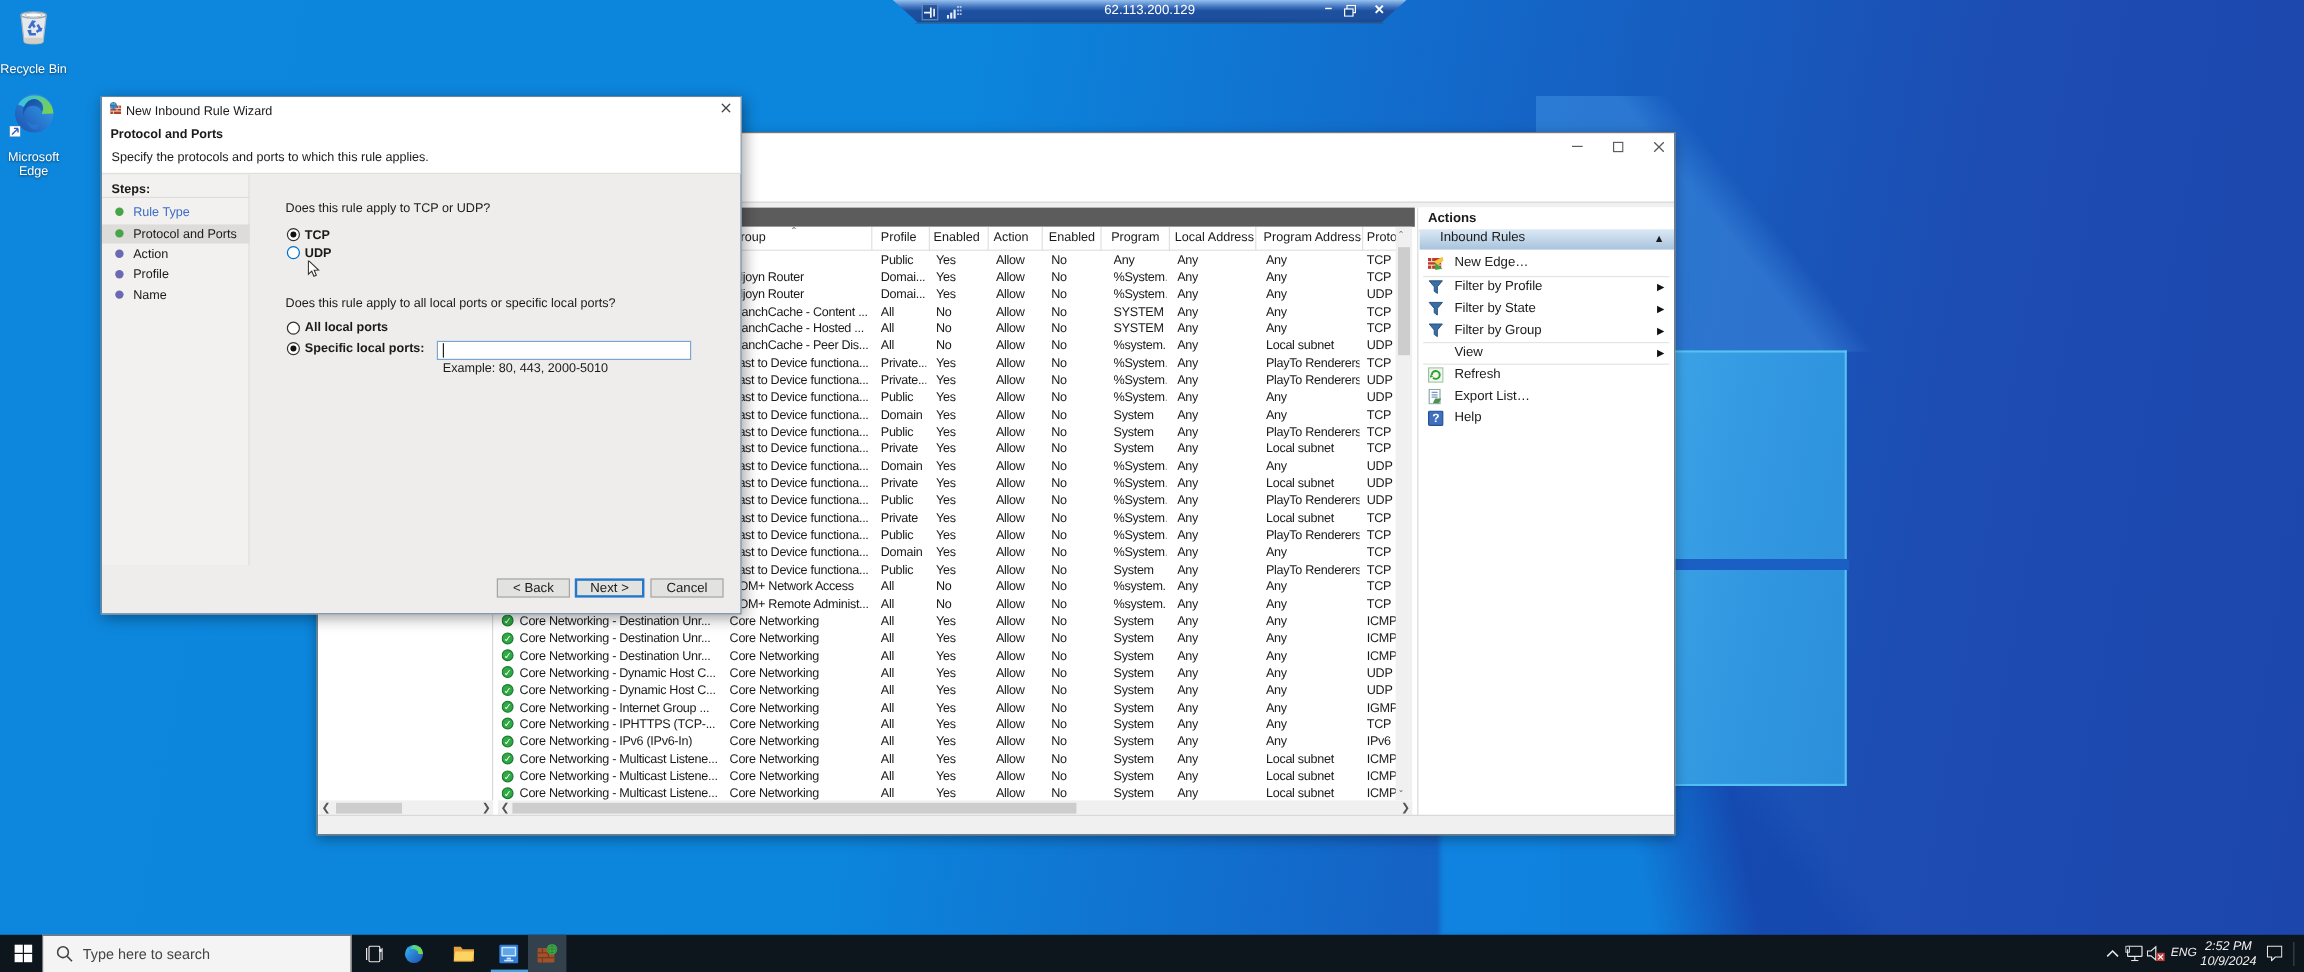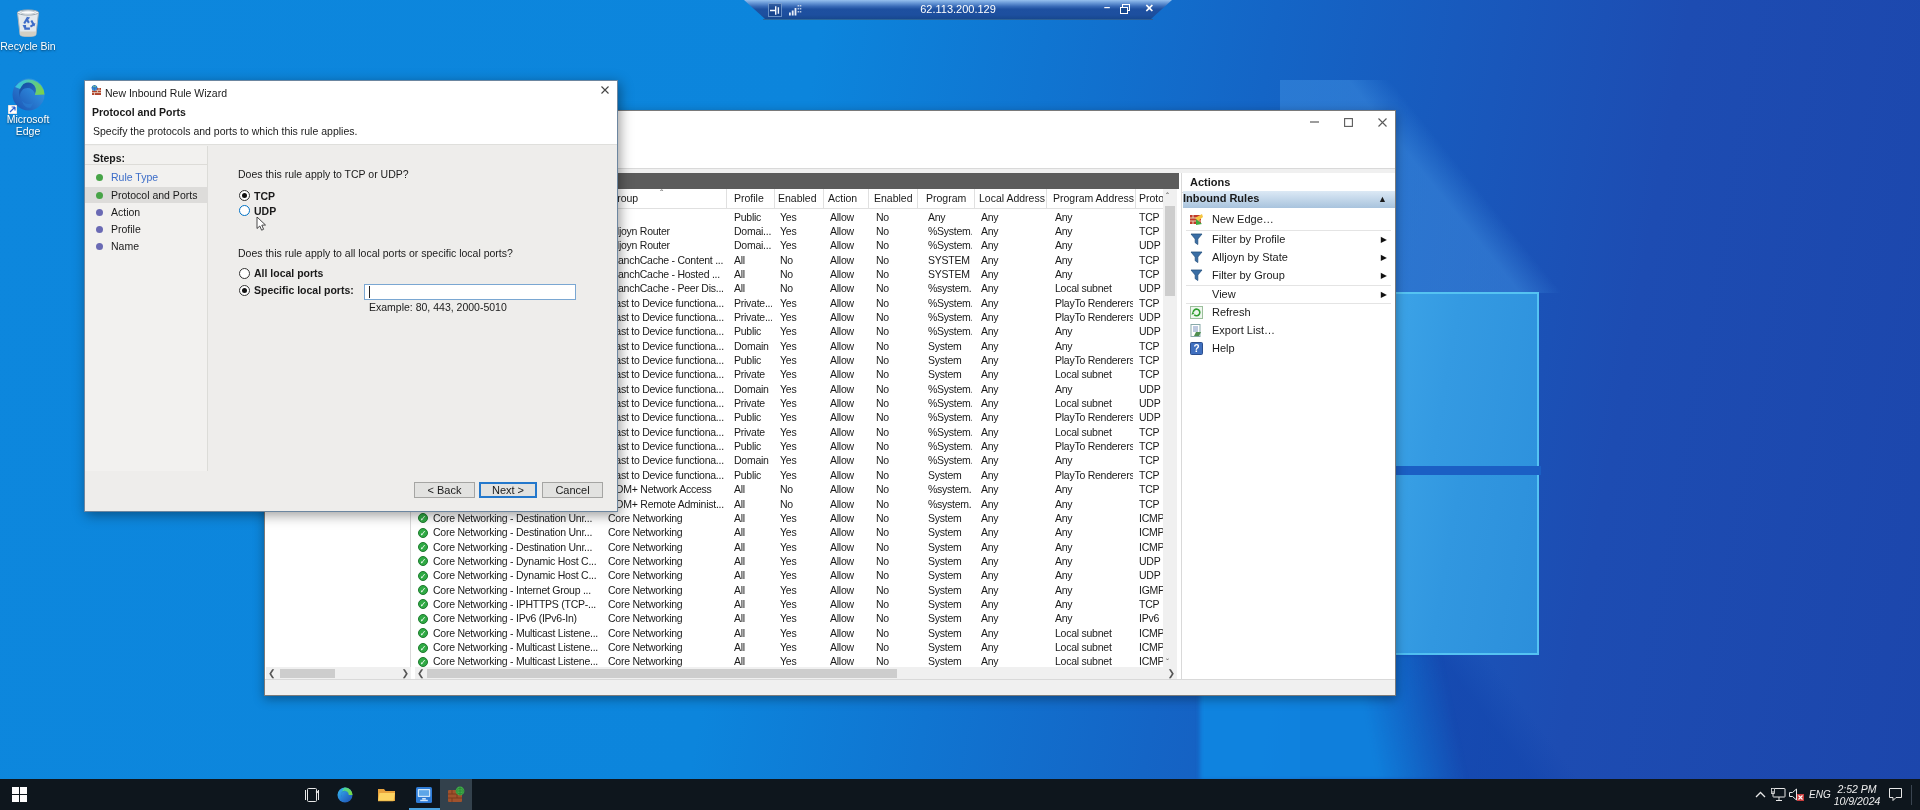--- a/index.html
+++ b/index.html
@@ -7,21 +7,21 @@
 #desk{position:absolute;left:0;top:0;width:1920px;height:810px;background:linear-gradient(100deg,#0d87dd 0%,#0c85dc 40%,#1465c6 62%,#1d4cb2 82%,#1c46ac 100%);}
 .abs{position:absolute;}
 
 #pane1{left:1300px;top:292px;width:239px;height:174px;background:linear-gradient(100deg,#47b0ee 0%,#349ae2 60%,#2e92dd 100%);border-top:2px solid #55c3f2;border-right:2px solid #55c3f2;}
 #pane2{left:1300px;top:475px;width:239px;height:180px;background:linear-gradient(100deg,#44adec 0%,#3197e0 60%,#2c8fdb 100%);border-bottom:2px solid #55c3f2;border-right:2px solid #55c3f2;}
 #gap{left:1300px;top:466px;width:241px;height:9px;background:#1b5fc4;}
 #wedge{left:1300px;top:655px;width:330px;height:125px;background:linear-gradient(53deg,rgba(18,68,172,.6) 55%,rgba(18,68,172,0) 66%);}
 #ray1{left:1280px;top:80px;width:350px;height:213px;background:linear-gradient(51deg,rgba(66,146,226,.48) 46%,rgba(66,146,226,0) 54%);}
 #ray2{left:1200px;top:655px;width:420px;height:125px;background:linear-gradient(78deg,rgba(14,140,230,.8) 40%,rgba(14,140,230,0) 60%);filter:blur(2px);}
 
-.dlabel{color:#fff;font-size:10.5px;line-height:12px;margin-top:2px;text-align:center;text-shadow:0 1px 2px rgba(0,0,0,.55);white-space:nowrap;}
+.dlabel{color:#fff;font-size:10.5px;line-height:12px;margin-top:14px;text-align:center;text-shadow:0 1px 2px rgba(0,0,0,.55);white-space:nowrap;}
 
 #fw{left:264px;top:110px;width:1132px;height:586px;background:#fff;border:1px solid #7a7a7a;box-shadow:0 3px 10px rgba(0,0,0,.35);}
 #fwband{position:absolute;left:150px;top:62px;right:216px;height:16px;background:#5c5c5c;}
 #fwtopline{position:absolute;left:0;top:57px;right:0;height:5px;background:#f0f0f0;border-top:1px solid #d9d9d9;}
 
 #tree{position:absolute;left:0;top:62px;width:146px;height:494px;background:#fff;border-right:1px solid #d9d9d9;}
 
 #rules{position:absolute;left:150px;top:78px;width:762px;height:478px;background:#fff;overflow:hidden;}
 #rhead{position:absolute;left:0;top:0;width:100%;height:20px;background:#fff;border-bottom:1px solid #e0e0e0;font-size:10.5px;color:#1a1a1a;}
 .hcol{position:absolute;top:3px;}
@@ -31,21 +31,21 @@
 .rr span{position:absolute;top:0;height:14.35px;line-height:14.5px;white-space:nowrap;overflow:hidden;}
 .chk{display:inline-block;font-style:normal;width:10px;height:10px;border-radius:50%;background:#2faa44;border:1px solid #1d7a2e;color:#fff;font-size:8px;line-height:9px;text-align:center;vertical-align:-1px;position:relative;top:-1.5px;margin-right:5px;}
 
 #vsb{position:absolute;right:0;top:0;width:14px;height:478px;background:#f0f0f0;}
 
 #hsb{position:absolute;left:150px;top:556px;width:762px;height:13px;background:#f0f0f0;}
 #hsbtree{position:absolute;left:1px;top:556px;width:145px;height:13px;background:#f0f0f0;}
 
 #act{position:absolute;left:916px;top:62px;width:214px;height:507px;background:#fff;border-left:1px solid #d9d9d9;font-size:11px;color:#1a1a1a;}
 #acthdr{position:absolute;left:0;top:0;width:100%;height:20px;border-bottom:1px solid #d9d9d9;font-weight:bold;padding:3px 0 0 8px;background:#fff;}
-#actsub{position:absolute;left:1px;top:18px;width:212px;height:17px;background:linear-gradient(to bottom,#dce9f5,#a8c3dd);padding:1px 0 0 0;font-weight:bold;}
+#actsub{position:absolute;left:1px;top:18px;width:212px;height:17px;background:linear-gradient(to bottom,#dce9f5,#a8c3dd);padding:1px 0 0 17px;}
 .aitem{position:absolute;left:0;width:100%;height:18px;}
 .aicon{position:absolute;left:8px;top:2px;width:13px;height:13px;}
 .atext{position:absolute;left:30px;top:2px;}
 .aarrow{position:absolute;right:8px;top:4px;font-size:8px;color:#111;}
 .asep{position:absolute;left:4px;right:4px;height:1px;background:#e4e4e4;}
 
 #fwstatus{position:absolute;left:0;bottom:0;width:100%;height:16px;background:#f0f0f0;border-top:1px solid #d9d9d9;}
 
 #wiz{left:84px;top:80px;width:534px;height:432px;background:#eeedeb;border:1px solid #6c86a0;box-shadow:2px 3px 12px rgba(0,0,0,.4);font-size:10.5px;color:#1a1a1a;}
 #wizhead{position:absolute;left:0;top:0;width:100%;height:64px;background:#fff;border-bottom:1px solid #dfdfdc;}
@@ -576,21 +576,21 @@
         <svg class="aicon" viewBox="0 0 13 13">
           <path d="M1 1 h11 l-4.2 5 v5.5 l-2.6 -1.8 v-3.7 Z" fill="#3a6ea5" stroke="#24507e" stroke-width=".8"></path>
         </svg>
         <span class="atext">Filter by Profile</span>
         <span class="aarrow">▶</span>
       </div>
     <div class="aitem" style="top:76px;">
         <svg class="aicon" viewBox="0 0 13 13">
           <path d="M1 1 h11 l-4.2 5 v5.5 l-2.6 -1.8 v-3.7 Z" fill="#3a6ea5" stroke="#24507e" stroke-width=".8"></path>
         </svg>
-        <span class="atext">Alljoyn by State</span>
+        <span class="atext">Filter by State</span>
         <span class="aarrow">▶</span>
       </div>
     <div class="aitem" style="top:94px;">
         <svg class="aicon" viewBox="0 0 13 13">
           <path d="M1 1 h11 l-4.2 5 v5.5 l-2.6 -1.8 v-3.7 Z" fill="#3a6ea5" stroke="#24507e" stroke-width=".8"></path>
         </svg>
         <span class="atext">Filter by Group</span>
         <span class="aarrow">▶</span>
       </div>
     <div class="asep" style="top:111.5px;"></div>
@@ -712,20 +712,27 @@
 
 <div class="abs" id="tb">
   <svg class="abs" style="left:12px;top:8px;" width="15" height="15" viewBox="0 0 15 15">
       <g fill="#fdfdfd">
         <rect x="0" y="0" width="7" height="7"></rect>
         <rect x="8" y="0" width="7" height="7"></rect>
         <rect x="0" y="8" width="7" height="7"></rect>
         <rect x="8" y="8" width="7" height="7"></rect>
       </g>
     </svg>
+  <div id="search">
+    <svg class="abs" style="left:11px;top:8px;" width="14" height="14" viewBox="0 0 14 14">
+        <circle cx="5.5" cy="5.5" r="4.5" fill="none" stroke="#444" stroke-width="1.3"></circle>
+        <line x1="9" y1="9" x2="13" y2="13" stroke="#444" stroke-width="1.3"></line>
+      </svg>
+    <div class="abs" style="left:33px;top:8px;">Type here to search</div>
+  </div>
   <svg class="abs" style="left:305px;top:9px;" width="14" height="14" viewBox="0 0 14 14">
       <g stroke="#e8e8e8" fill="none">
         <rect x="2.5" y="0.5" width="9" height="13" rx="1"></rect>
         <path d="M0.5 2 v10 M13.5 2 v10"></path>
         <circle cx="12" cy="4" r="0.8" fill="#e8e8e8"></circle>
       </g>
     </svg>
   <svg class="abs" style="left:337px;top:8px;" width="16" height="16" viewBox="0 0 34 34">
       <defs>
         <linearGradient id="teg1" x1="0" y1="0" x2="1" y2="1">

